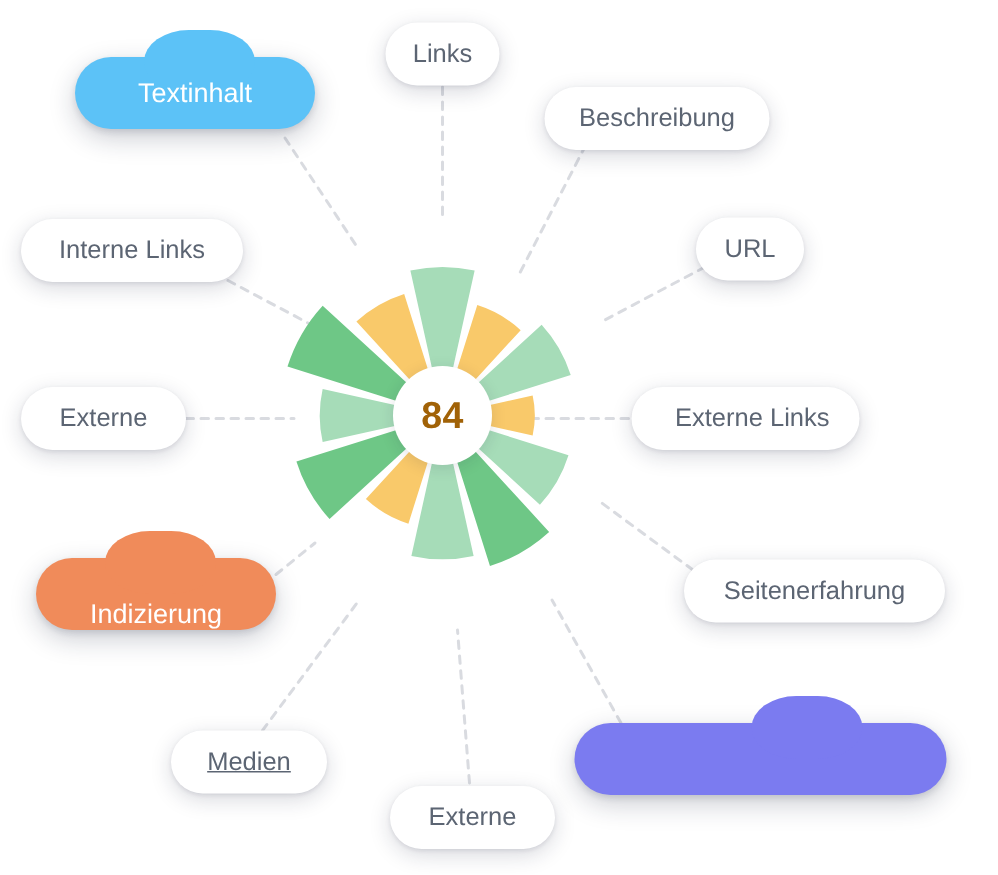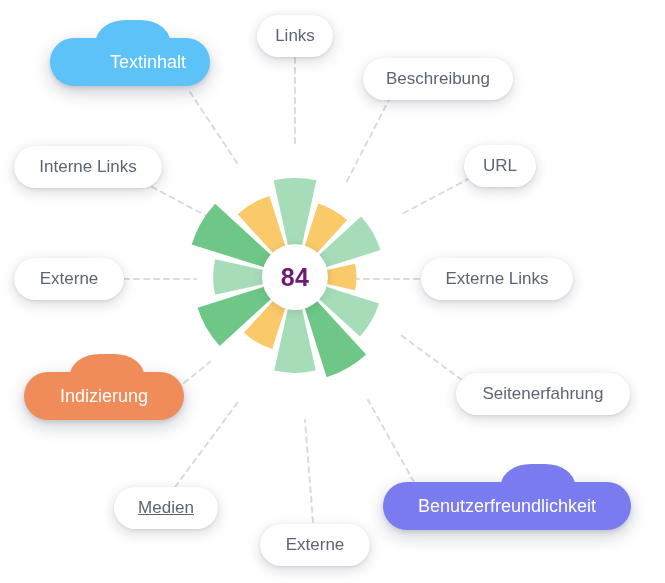--- a/index.html
+++ b/index.html
@@ -127,58 +127,57 @@
       <path d="M 309.1873943599289 292.4828240730126 L 366.0991134494721 354.59106692589745 A 105.24000000000001 105.24000000000001 0 0 1 326.64627833982973 377.3691718967434 L 301.31482178958976 297.0280559657128 A 21 21 0 0 0 309.1873943599289 292.4828240730126 Z" fill="#6ec786"></path>
       <path d="M 299.54523189270014 297.5022161495186 L 315.7522301843853 370.6072611626592 A 95.88 95.88 0 0 1 274.24776981561473 370.6072611626592 L 290.45476810729986 297.5022161495186 A 21 21 0 0 0 299.54523189270014 297.5022161495186 Z" fill="#a6dcb8"></path>
       <path d="M 288.68517821041024 297.0280559657128 L 272.266641557477 349.10100147656595 A 75.6 75.6 0 0 1 243.9253803042561 332.7381666628454 L 280.8126056400711 292.4828240730126 A 21 21 0 0 0 288.68517821041024 297.0280559657128 Z" fill="#f9c96a"></path>
       <path d="M 279.5171759269874 291.1873943599289 L 219.70923836495012 345.99127200171125 A 102.12 102.12 0 0 1 197.60642498959106 307.7080762453764 L 274.9719440342872 283.31482178958976 A 21 21 0 0 0 279.5171759269874 291.1873943599289 Z" fill="#6ec786"></path>
       <path d="M 274.4977838504814 281.54523189270014 L 215.09993477730467 294.71341800469435 A 81.84 81.84 0 0 1 215.09993477730467 259.28658199530565 L 274.4977838504814 272.45476810729986 A 21 21 0 0 0 274.4977838504814 281.54523189270014 Z" fill="#a6dcb8"></path>
       <path d="M 274.9719440342872 270.68517821041024 L 191.65523121692212 244.41551956571698 A 108.36 108.36 0 0 1 215.10862778325492 203.7930451027671 L 279.51717592698736 262.8126056400711 A 21 21 0 0 0 274.9719440342872 270.68517821041024 Z" fill="#6ec786"></path>
       <path d="M 280.8126056400711 261.5171759269874 L 237.6018559609735 214.36091746461187 A 84.96000000000001 84.96000000000001 0 0 1 269.4520352741169 195.97220786443066 L 288.68517821041024 256.9719440342872 A 21 21 0 0 0 280.8126056400711 261.5171759269874 Z" fill="#f9c96a"></path>
     </svg>
 
   <div class="score-badge" id="score-badge" style="left: 262px; top: 244px; width: 66px; height: 66px; background: rgb(255, 255, 255);">
-    <span class="score-value" style="color: #701a75;">84</span>
+    <span class="score-value" style="color: #a16207;">84</span>
   </div>
 
   <div id="pill-layer">
       <div class="pill" style="left: 257px; top: 15px; width: 76px;">
         <span class="pill-label">Links</span>
       </div>
       <div class="pill" style="left: 363px; top: 58px; width: 150px;">
         <span class="pill-label">Beschreibung</span>
       </div>
       <div class="pill" style="left: 464px; top: 145px; width: 72px;">
         <span class="pill-label">URL</span>
       </div>
-      <div class="pill" style="left: 421px; top: 258px; width: 152px;">
+      <div class="pill" style="left: 421px; top: 258px; width: 152px; justify-content: flex-end;">
         <span class="pill-label">Externe Links</span>
       </div>
       <div class="pill" style="left: 456px; top: 373px; width: 174px;">
         <span class="pill-label">Seitenerfahrung</span>
       </div>
       <div class="pill accent" style="left: 383px; top: 482px; width: 248px; background: rgb(123, 123, 240);">
         <span class="bump right" style="background: rgb(123, 123, 240);"></span>
-        <span class="pill-label">Benutzerfreundlichkeit</span>
       </div>
       <div class="pill" style="left: 260px; top: 524px; width: 110px;">
         <span class="pill-label">Externe</span>
       </div>
       <div class="pill" style="left: 114px; top: 487px; width: 104px; text-decoration: underline;">
         <span class="pill-label">Medien</span>
       </div>
-      <div class="pill accent" style="left: 24px; top: 372px; width: 160px; background: rgb(240, 139, 90);">
+      <div class="pill accent" style="left: 24px; top: 372px; width: 160px; background: rgb(240, 139, 90); align-items: flex-end;">
         <span class="bump left" style="background: rgb(240, 139, 90);"></span>
         <span class="pill-label">Indizierung</span>
       </div>
       <div class="pill" style="left: 14px; top: 258px; width: 110px;">
         <span class="pill-label">Externe</span>
       </div>
       <div class="pill" style="left: 14px; top: 146px; width: 148px;">
         <span class="pill-label">Interne Links</span>
       </div>
-      <div class="pill accent" style="left: 50px; top: 38px; width: 160px; background: rgb(92, 194, 247); justify-content: flex-end;">
+      <div class="pill accent" style="left: 50px; top: 38px; width: 160px; background: rgb(92, 194, 247);">
         <span class="bump left" style="background: rgb(92, 194, 247);"></span>
         <span class="pill-label">Textinhalt</span>
       </div>
     </div>
 
 </div>
 
 </body></html>

